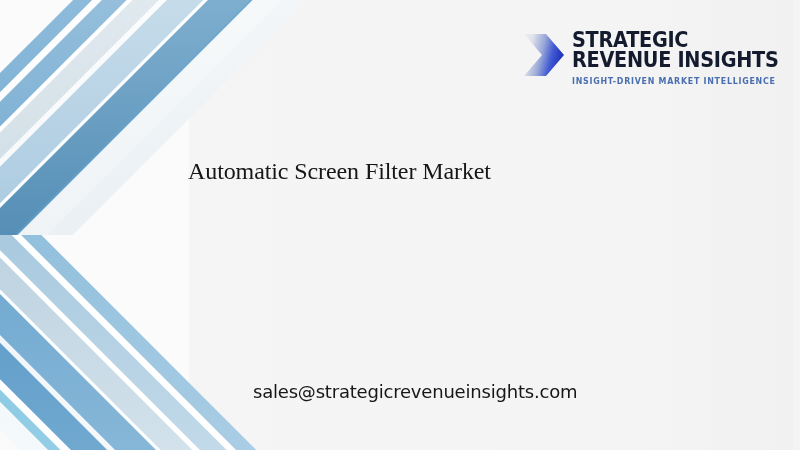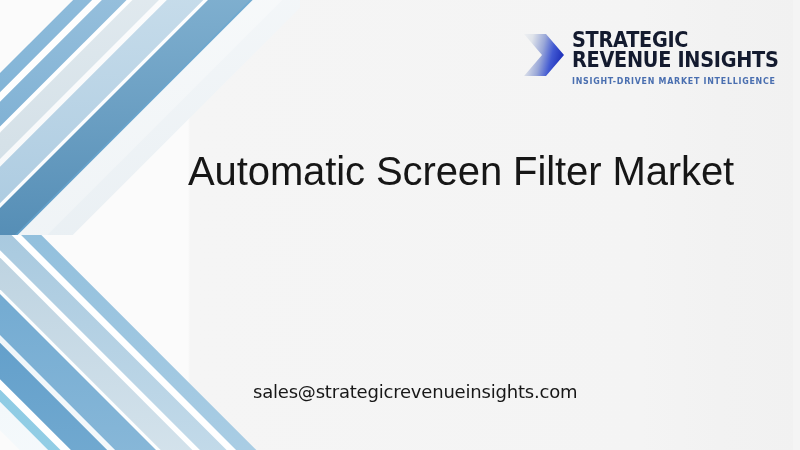--- a/index.html
+++ b/index.html
@@ -102,23 +102,23 @@
     white-space: nowrap;
     transform: scaleX(0.97);
     transform-origin: left center;
   }
 
   
   .title {
     position: absolute;
     left: 188px;
     top: 152px;
-    font-family: Liberation Sans, sans-serif;
+    font-family: Liberation Serif, serif;
     font-weight: normal;
-    font-size: 40px;
+    font-size: 24px;
     line-height: 38px;
     color: #161616;
     letter-spacing: -0.1px;
     white-space: nowrap;
   }
   .email {
     position: absolute;
     left: 253px;
     top: 375px;
     font-family: "DejaVu Sans", "Liberation Sans", sans-serif;

